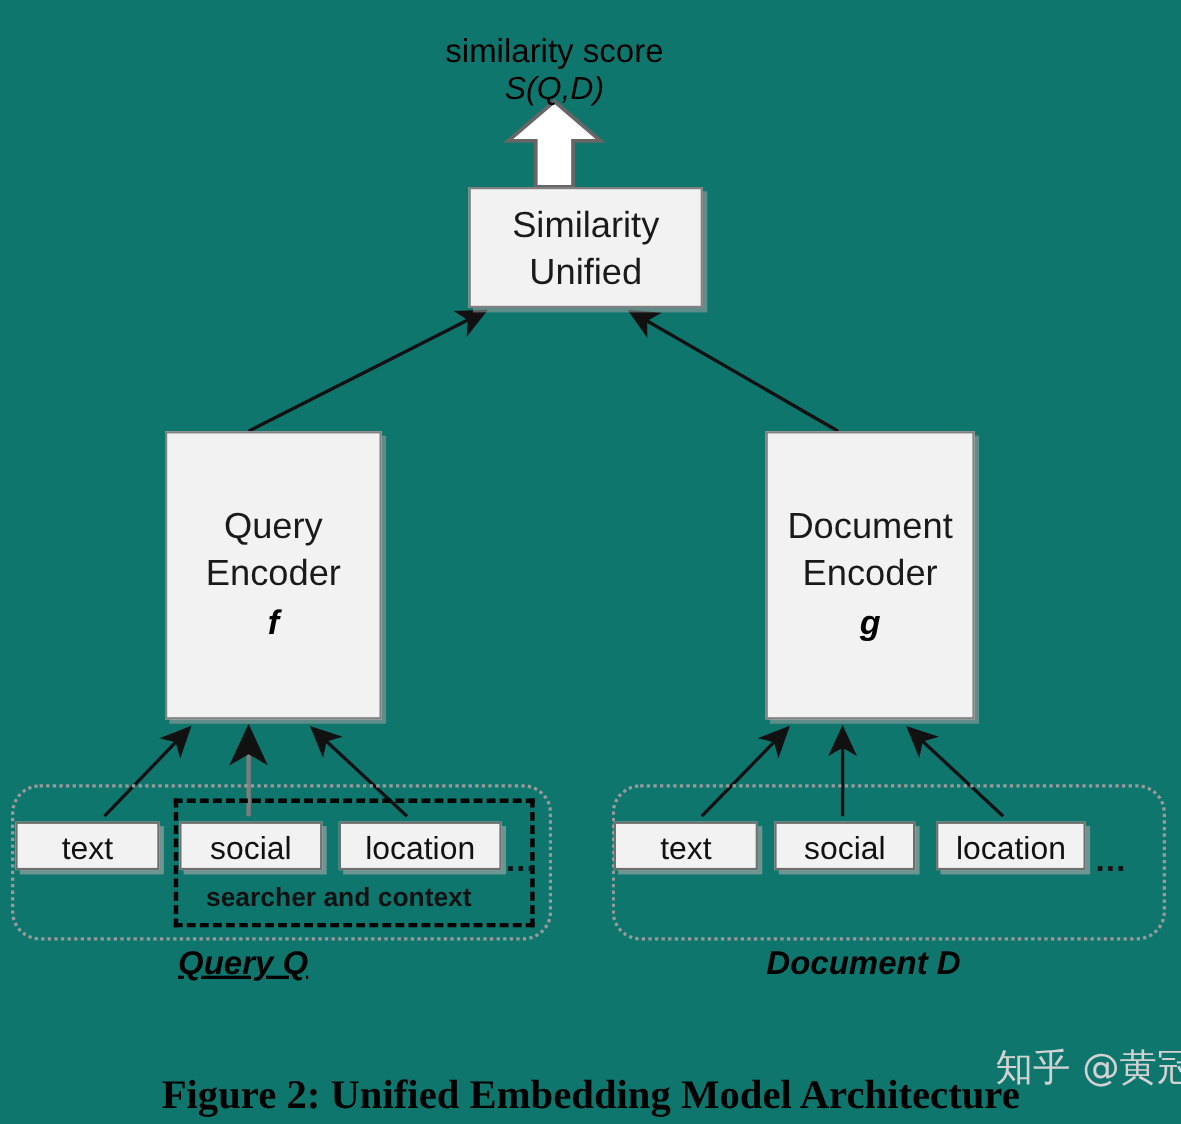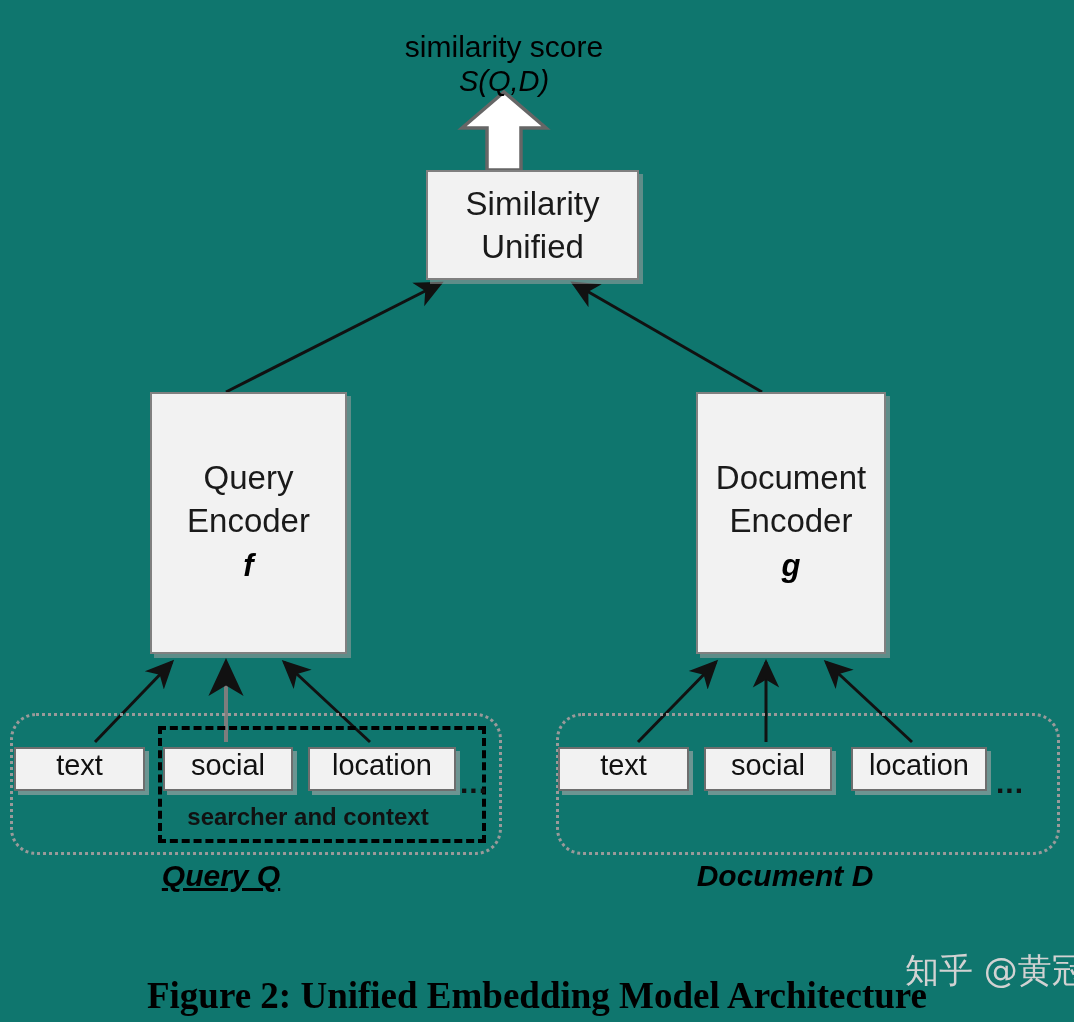--- a/index.html
+++ b/index.html
@@ -76,21 +76,21 @@
   #similarity-box .node-line { font-size: 33px; }
 
   
   .chip {
     position: absolute;
     background: #f2f2f2;
     border: 2px solid #6e6e6e;
     box-shadow: 4px 4px 0 0 rgba(170,170,170,0.6);
     box-sizing: border-box;
     display: flex;
-    align-items: flex-start;
+    align-items: flex-end;
     justify-content: center;
     font-size: 29px;
     color: #111;
   }
 
   
   .group-box {
     position: absolute;
     border: 3px dotted #9a9a9a;
     border-radius: 26px;

